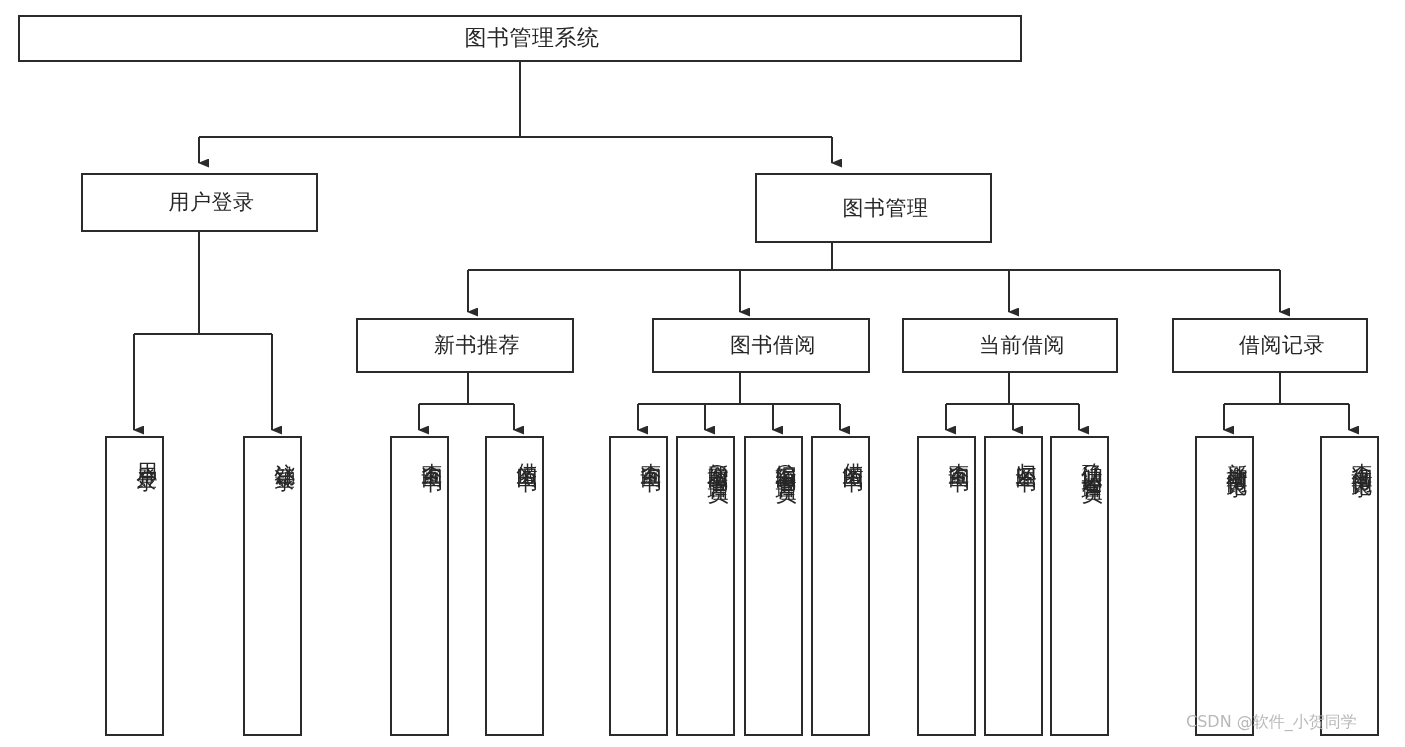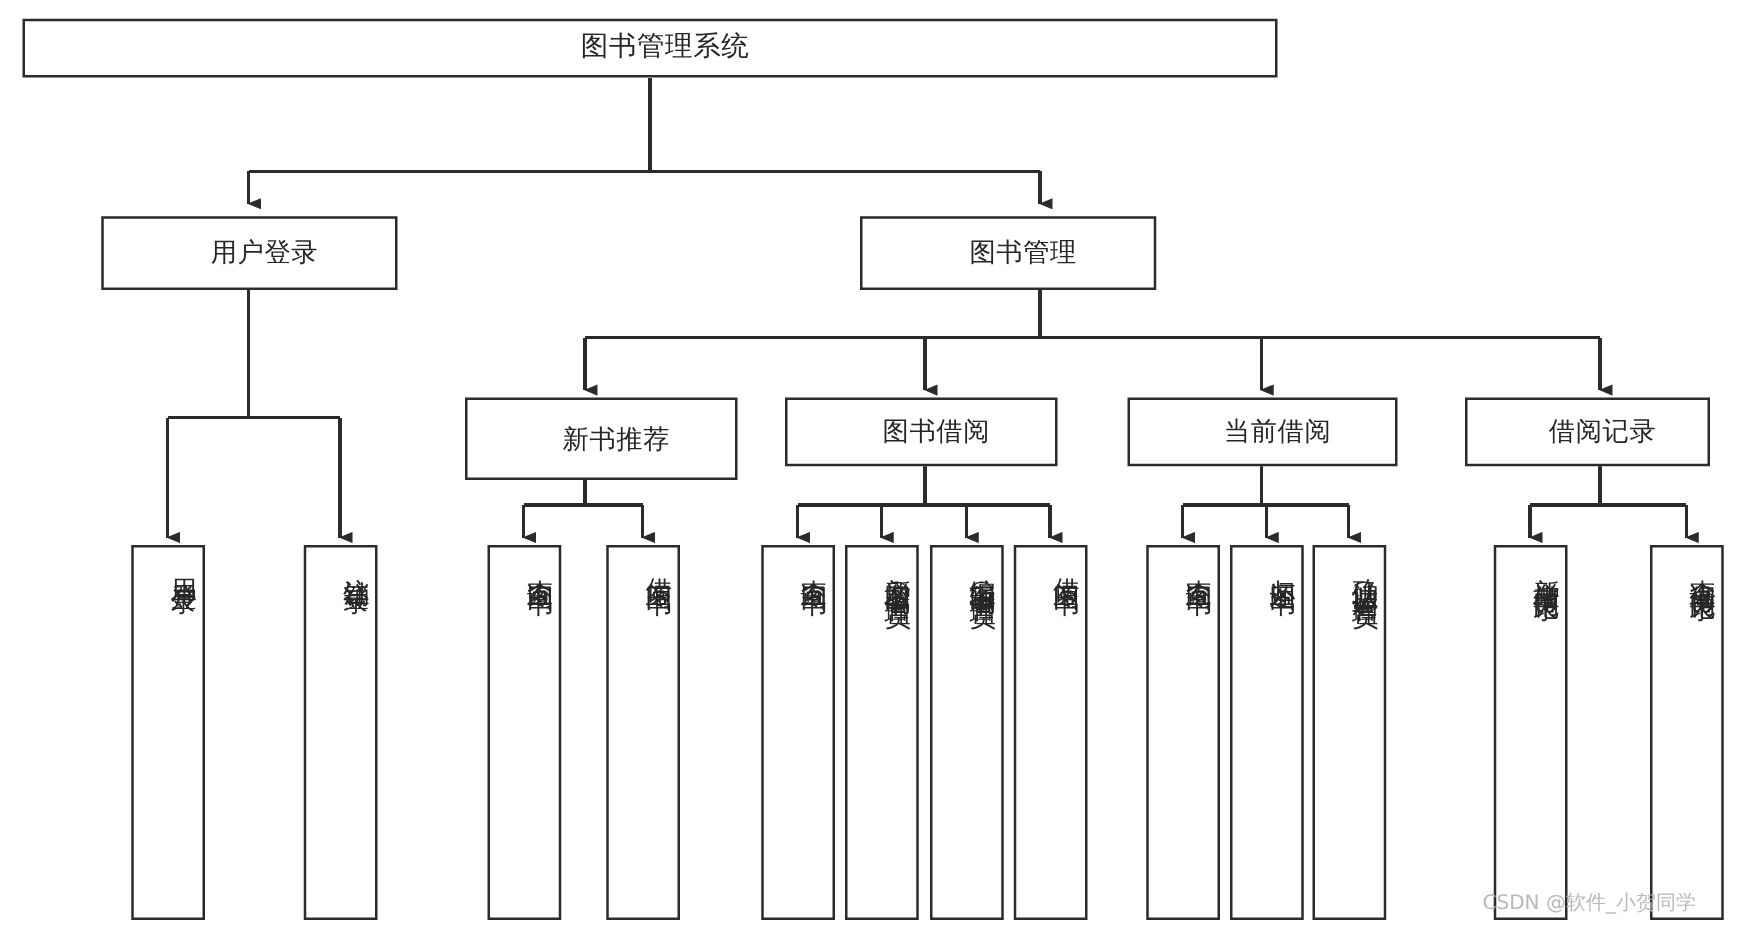--- a/index.html
+++ b/index.html
@@ -135,29 +135,29 @@
   </svg>
 
   <div class="node h root" style="left:18px; top:15px; width:1004px; height:47px;">
     <span class="node-label">图书管理系统</span>
   </div>
 
   <div class="node h" style="left:81px; top:173px; width:237px; height:59px;">
     <span class="node-label">用户登录</span>
   </div>
 
-  <div class="node h" style="left:688px; top:173px; width:237px; height:59px;">
+  <div class="node h" style="left:755px; top:173px; width:237px; height:70px;">
     <span class="node-label">图书管理</span>
   </div>
 
-  <div class="node h" style="left:372px; top:318px; width:218px; height:66px;">
+  <div class="node h" style="left:356px; top:318px; width:218px; height:55px;">
     <span class="node-label">新书推荐</span>
   </div>
 
-  <div class="node h" style="left:628px; top:318px; width:218px; height:55px;">
+  <div class="node h" style="left:652px; top:318px; width:218px; height:55px;">
     <span class="node-label">图书借阅</span>
   </div>
 
   <div class="node h" style="left:902px; top:318px; width:216px; height:55px;">
     <span class="node-label">当前借阅</span>
   </div>
 
   <div class="node h" style="left:1172px; top:318px; width:196px; height:55px;">
     <span class="node-label">借阅记录</span>
   </div>

